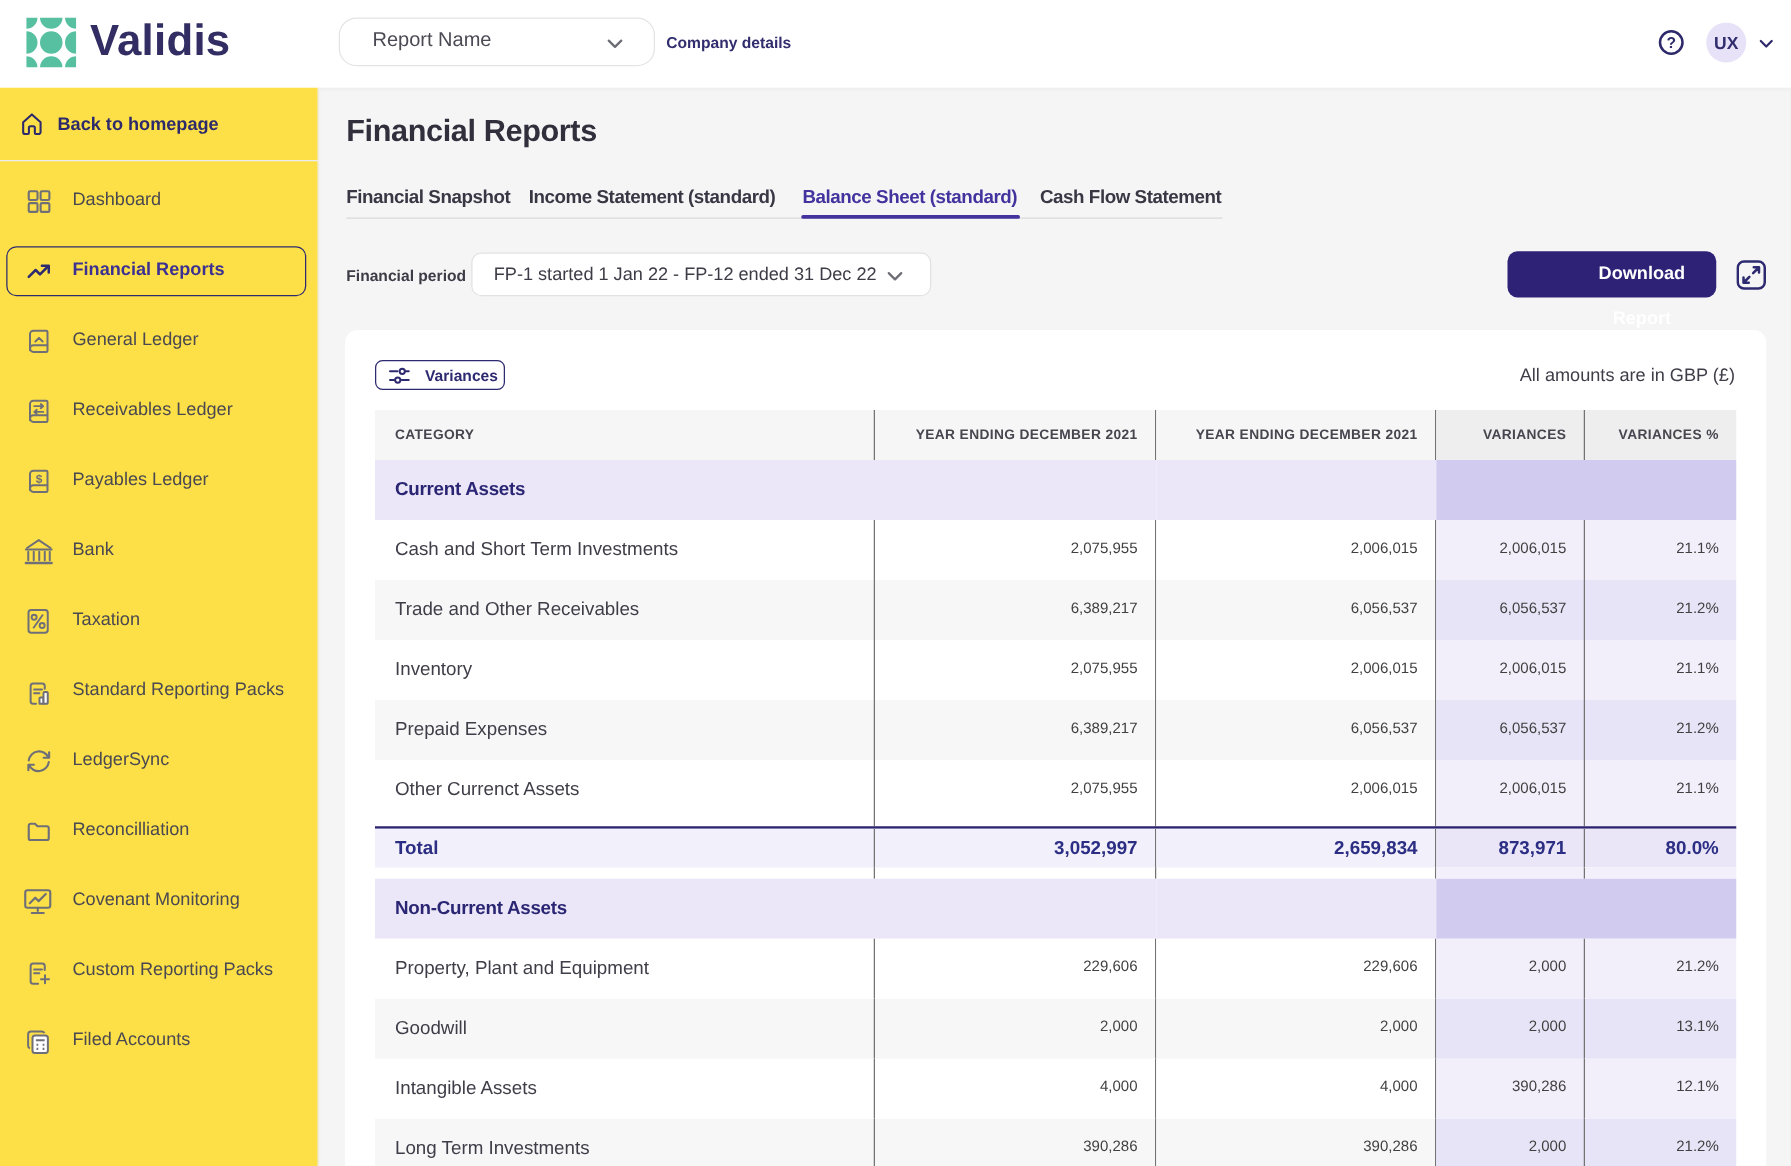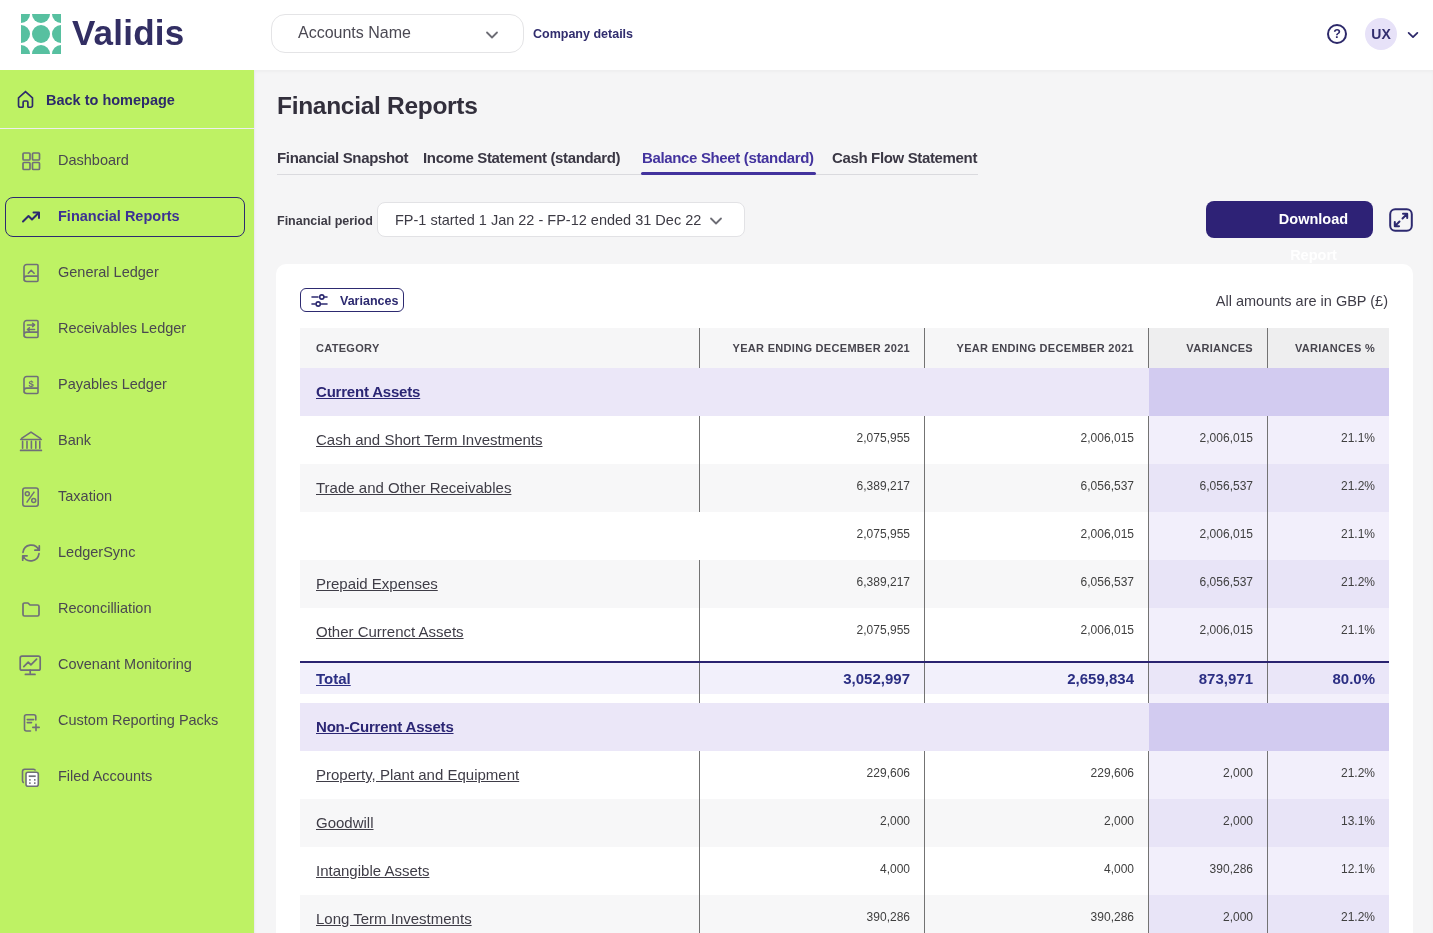--- a/index.html
+++ b/index.html
@@ -1,18 +1,18 @@
 <!DOCTYPE html>
 <html><head>
 <meta charset="utf-8">
 <style>
 * { margin:0; padding:0; box-sizing:border-box; }
 html,body { width:1433px; height:933px; overflow:hidden; font-family:"Liberation Sans", sans-serif; background:#f5f5f6; }
 .topbar { position:absolute; left:0; top:0; width:1433px; height:70px; background:#fff; z-index:5; }
-.sidebar { position:absolute; left:0; top:70px; width:255px; height:863px; background:#bef264; border-right:1px solid #ebebee; z-index:4; }
+.sidebar { position:absolute; left:0; top:70px; width:255px; height:863px; background:#fde047; border-right:1px solid #ebebee; z-index:4; }
 .main { position:absolute; left:255px; top:70px; width:1178px; height:863px; background:#f5f5f6; box-shadow:inset 0 2px 3px rgba(0,0,0,0.03); }
 
 
 .logo { position:absolute; left:21px; top:14px; }
 .brand { position:absolute; left:72px; top:13px; font-size:35px; font-weight:bold; color:#322e63; letter-spacing:0.2px; }
 .cselect { position:absolute; left:271px; top:14px; width:253px; height:39px; border:1px solid #e4e4e6; border-radius:14px; background:#fff; }
 .cselect .txt { position:absolute; left:26px; top:9px; font-size:16px; color:#4b4953; }
 .cdetails { position:absolute; left:533px; top:27px; font-size:12.5px; font-weight:bold; color:#312d6e; }
 .help { position:absolute; left:1327px; top:24px; width:20px; height:20px; border:2px solid #2d296a; border-radius:50%; color:#2d296a; font-size:12.5px; font-weight:bold; text-align:center; line-height:16.5px; }
 .avatar { position:absolute; left:1365px; top:18px; width:32px; height:32px; border-radius:50%; background:#e7e2f8; color:#322e6e; font-size:14px; font-weight:bold; text-align:center; line-height:32px; }
@@ -52,21 +52,21 @@
 .row { position:relative; width:1089px; }
 .row .c { position:absolute; top:0; height:100%; }
 .c1 { left:0; width:400px; }
 .c2 { left:400px; width:225px; }
 .c3 { left:625px; width:224px; }
 .c4 { left:849px; width:119px; }
 .c5 { left:968px; width:121px; }
 .sep .c { border-right:1px solid #737373; }
 .sep .c5 { border-right:none; }
 .num { text-align:right; padding-right:14px; font-size:12px; color:#404040; }
-.cat { padding-left:16px; font-size:15px; color:#3f3d47;text-decoration:underline; }
+.cat { padding-left:16px; font-size:15px; color:#3f3d47; }
 .hd { height:40px; }
 .hd .c { background:#f6f6f7; font-size:11px; font-weight:bold; color:#47454e; letter-spacing:0.3px; padding-top:14px; }
 .hd .c4, .hd .c5 { background:#eeeeef; }
 .sec { height:48px; }
 .sec .c { background:#ebe7f8; }
 .sec .c4, .sec .c5 { background:#d2cbf0; }
 .sec .cat { font-size:15px; font-weight:bold; color:#2b2674; padding-top:15px; letter-spacing:-0.2px; }
 .dr { height:48px; }
 .dr .c { padding-top:15px; background:#fff; }
 .dr .c4, .dr .c5 { background:#f2effb; }
@@ -143,20 +143,29 @@
     <div class="navitem">
         <svg class="ic" viewBox="0 0 24 24" fill="none" stroke="#6f6f78" stroke-width="1.6">
           <rect x="3.8" y="3" width="15.4" height="18.2" rx="2.2"></rect>
           <circle cx="8.3" cy="8.8" r="2" stroke-width="1.5"></circle>
           <circle cx="14.7" cy="15.4" r="2" stroke-width="1.5"></circle>
           <path d="M15.4 6.6 L7.6 17.6" stroke-width="1.5"></path>
         </svg>
         <div class="txt">Taxation</div>
       </div>
     <div class="navitem">
+        <svg class="ic" viewBox="0 0 24 24" fill="none" stroke="#6f6f78" stroke-width="1.6" stroke-linecap="round" stroke-linejoin="round">
+          <path d="M16.8 10 V7.8 a2 2 0 0 0-2-2 H7.5 a2 2 0 0 0-2 2 V20 a2 2 0 0 0 2 2 h2.3"></path>
+          <path d="M8.3 10.6 h6.3 M8.3 13.6 h4.2"></path>
+          <path d="M12.6 22 v-4.3 a0.8 0.8 0 0 1 0.8-0.8 h2.4 v5.1 z" fill="#fff"></path>
+          <path d="M15.8 22 V13.4 a0.8 0.8 0 0 1 0.8-0.8 h1.8 a0.8 0.8 0 0 1 0.8 0.8 V21.2 a0.8 0.8 0 0 1-0.8 0.8 z" fill="#fff"></path>
+        </svg>
+        <div class="txt">Standard Reporting Packs</div>
+      </div>
+    <div class="navitem">
         <svg class="ic" viewBox="0 0 24 24" fill="none" stroke="#6f6f78" stroke-width="1.7" stroke-linecap="round" stroke-linejoin="round">
           <path d="M4 11.3 a8.3 8.3 0 0 1 15.9-2.1 m.4-4.4 v4.4 h-4.4"></path>
           <path d="M20 12.7 a8.3 8.3 0 0 1-15.9 2.1 m-.4 4.4 v-4.4 h4.4"></path>
         </svg>
         <div class="txt">LedgerSync</div>
       </div>
     <div class="navitem">
         <svg class="ic" viewBox="0 0 24 24" fill="none" stroke="#6f6f78" stroke-width="1.7" stroke-linejoin="round">
           <path d="M4 7.5 a1.5 1.5 0 0 1 1.5-1.5 H9 l2 2 h7.5 A1.5 1.5 0 0 1 20 9.5 v8 a1.5 1.5 0 0 1-1.5 1.5 h-13 A1.5 1.5 0 0 1 4 17.5 z"></path>
         </svg>
@@ -199,21 +208,21 @@
       <path d="M0 11 a9 9 0 0 1 9 9 a9 9 0 0 1-9 9 z"></path>
       <circle cx="20" cy="20" r="9"></circle>
       <path d="M40 11 a9 9 0 0 0-9 9 a9 9 0 0 0 9 9 z"></path>
       <path d="M0 40 v-9 a9 9 0 0 1 9 9 z"></path>
       <path d="M11 40 a9 9 0 0 1 18 0 z"></path>
       <path d="M40 40 h-9 a9 9 0 0 1 9-9 z"></path>
     </g>
   </svg>
   <div class="brand">Validis</div>
   <div class="cselect">
-    <div class="txt">Accounts Name</div>
+    <div class="txt">Report Name</div>
     <svg style="position:absolute;left:212px;top:12px" width="16" height="16" viewBox="0 0 16 16" fill="none" stroke="#6d6d75" stroke-width="1.8" stroke-linecap="round" stroke-linejoin="round">
         <path d="M3 5.5 L8 10.5 L13 5.5"></path>
       </svg>
   </div>
   <div class="cdetails">Company details</div>
   <div class="help">?</div>
   <div class="avatar">UX</div>
   <svg style="position:absolute;left:1406px;top:28px" width="14" height="14" viewBox="0 0 16 16" fill="none" stroke="#2d296a" stroke-width="2" stroke-linecap="round" stroke-linejoin="round">
       <path d="M3 5.5 L8 10.5 L13 5.5"></path>
     </svg>
@@ -276,20 +285,21 @@
           <div class="c c5 num">21.1%</div>
         </div>
       <div class="row dr g sep">
           <div class="c c1 cat">Trade and Other Receivables</div>
           <div class="c c2 num">6,389,217</div>
           <div class="c c3 num">6,056,537</div>
           <div class="c c4 num">6,056,537</div>
           <div class="c c5 num">21.2%</div>
         </div>
       <div class="row dr sep">
+          <div class="c c1 cat">Inventory</div>
           <div class="c c2 num">2,075,955</div>
           <div class="c c3 num">2,006,015</div>
           <div class="c c4 num">2,006,015</div>
           <div class="c c5 num">21.1%</div>
         </div>
       <div class="row dr g sep">
           <div class="c c1 cat">Prepaid Expenses</div>
           <div class="c c2 num">6,389,217</div>
           <div class="c c3 num">6,056,537</div>
           <div class="c c4 num">6,056,537</div>

